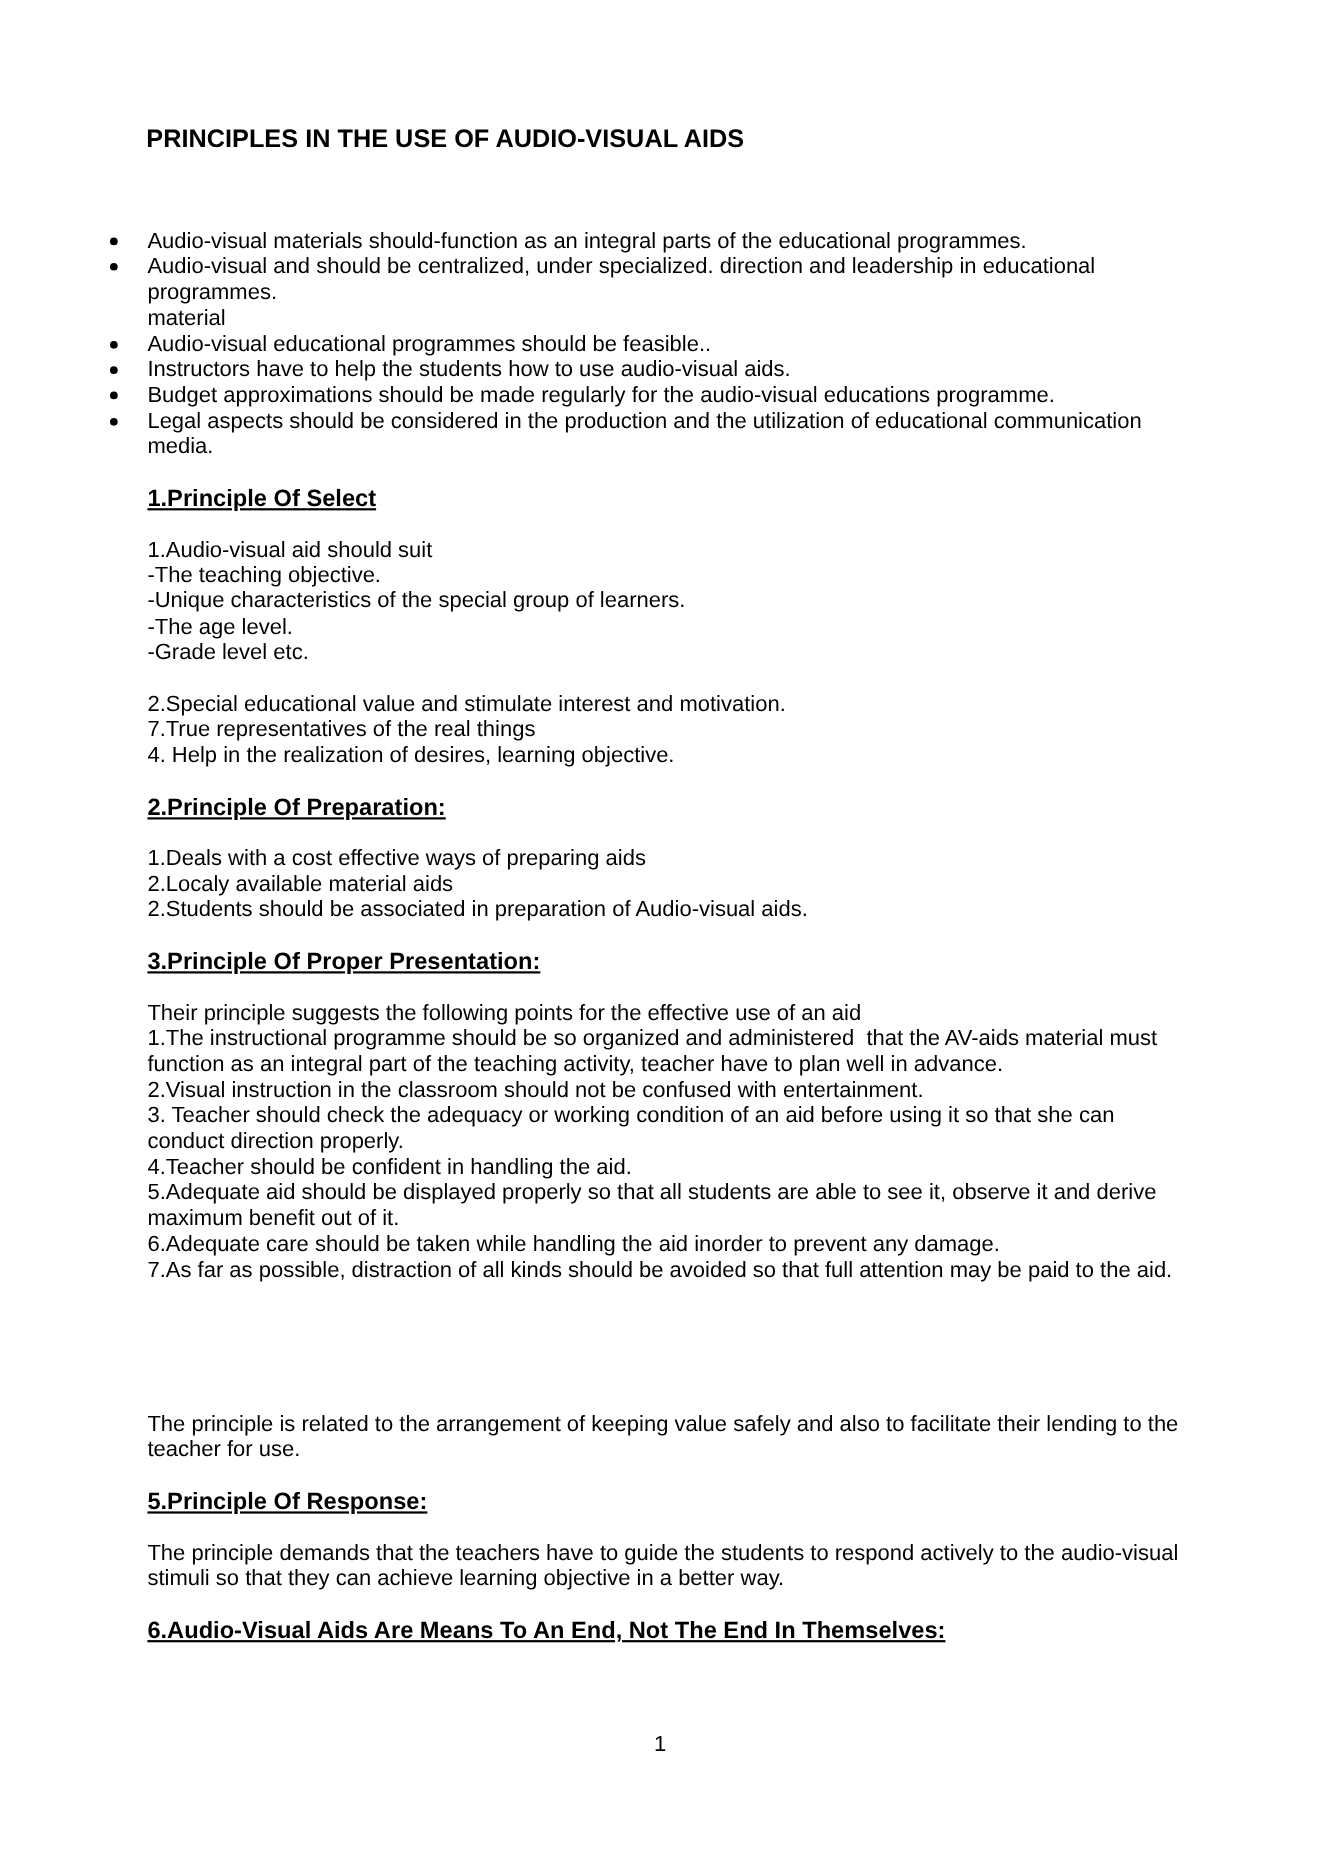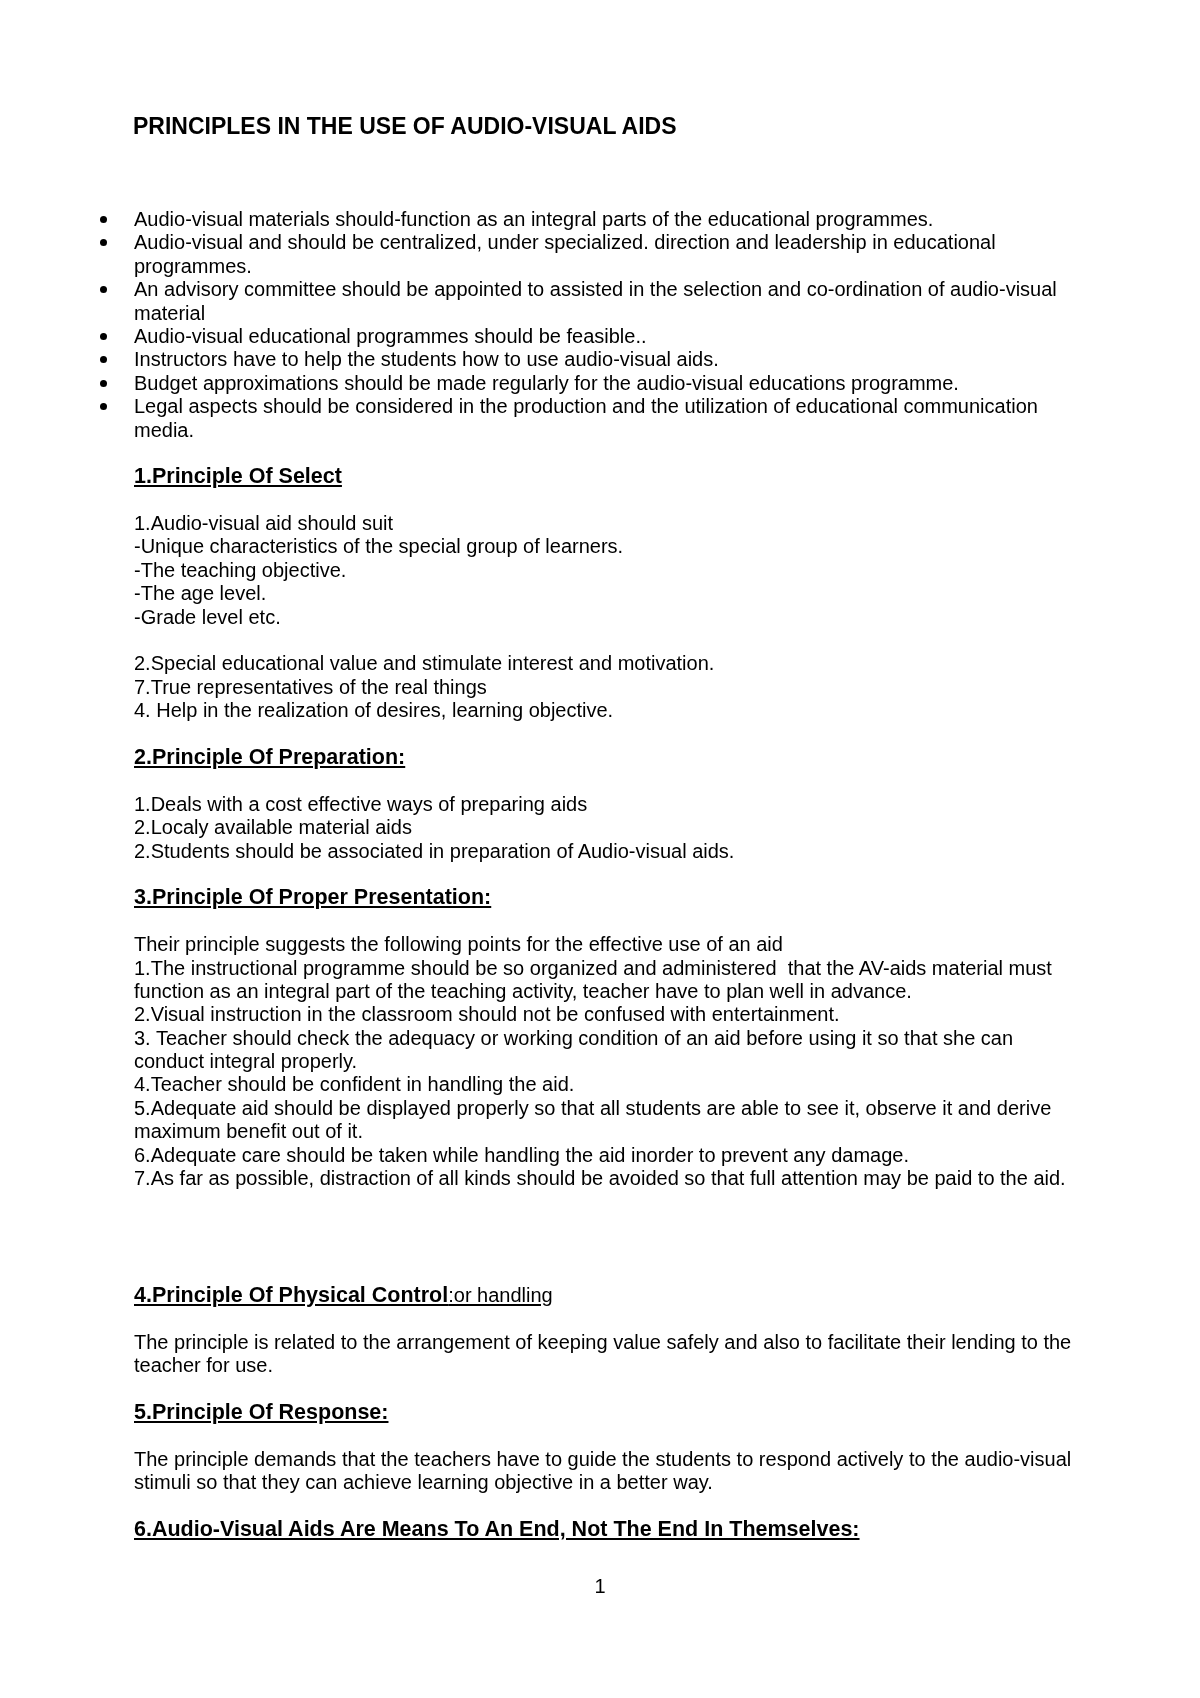--- a/index.html
+++ b/index.html
@@ -31,35 +31,34 @@
 
 <div class="page">
 
   <div class="title">PRINCIPLES IN THE USE OF AUDIO-VISUAL AIDS</div>
 
   <div class="stream">
 
     <div class="ln bl">Audio-visual materials should-function as an integral parts of the educational programmes.</div>
     <div class="ln bl">Audio-visual and should be centralized, under specialized. direction and leadership in educational</div>
     <div class="ln">programmes.</div>
-    <div class="ln bl">An advisory committee should be appointed to assisted in the selection and co-ordination of audio-visual</div>
     <div class="ln">material</div>
     <div class="ln bl">Audio-visual educational programmes should be feasible..</div>
     <div class="ln bl">Instructors have to help the students how to use audio-visual aids.</div>
     <div class="ln bl">Budget approximations should be made regularly for the audio-visual educations programme.</div>
     <div class="ln bl">Legal aspects should be considered in the production and the utilization of educational communication</div>
     <div class="ln">media.</div>
 
     <div class="ln blank"></div>
 
     <div class="ln h">1.Principle Of Select</div>
     <div class="ln blank"></div>
     <div class="ln">1.Audio-visual aid should suit</div>
+    <div class="ln">-The teaching objective.</div>
     <div class="ln">-Unique characteristics of the special group of learners.</div>
-    <div class="ln">-The teaching objective.</div>
     <div class="ln">-The age level.</div>
     <div class="ln">-Grade level etc.</div>
     <div class="ln blank"></div>
     <div class="ln">2.Special educational value and stimulate interest and motivation.</div>
     <div class="ln">7.True representatives of the real things</div>
     <div class="ln">4. Help in the realization of desires, learning objective.</div>
 
     <div class="ln blank"></div>
 
     <div class="ln h">2.Principle Of Preparation:</div>
@@ -70,33 +69,32 @@
 
     <div class="ln blank"></div>
 
     <div class="ln h">3.Principle Of Proper Presentation:</div>
     <div class="ln blank"></div>
     <div class="ln">Their principle suggests the following points for the effective use of an aid</div>
     <div class="ln">1.The instructional programme should be so organized and administered  that the AV-aids material must</div>
     <div class="ln">function as an integral part of the teaching activity, teacher have to plan well in advance.</div>
     <div class="ln">2.Visual instruction in the classroom should not be confused with entertainment.</div>
     <div class="ln">3. Teacher should check the adequacy or working condition of an aid before using it so that she can</div>
-    <div class="ln">conduct integral properly.</div>
+    <div class="ln">conduct direction properly.</div>
     <div class="ln">4.Teacher should be confident in handling the aid.</div>
     <div class="ln">5.Adequate aid should be displayed properly so that all students are able to see it, observe it and derive</div>
     <div class="ln">maximum benefit out of it.</div>
     <div class="ln">6.Adequate care should be taken while handling the aid inorder to prevent any damage.</div>
     <div class="ln">7.As far as possible, distraction of all kinds should be avoided so that full attention may be paid to the aid.</div>
 
     <div class="ln blank"></div>
     <div class="ln blank"></div>
     <div class="ln blank"></div>
     <div class="ln blank"></div>
 
-    <div class="ln h"><span>4.Principle Of Physical Control</span><span class="hsfx">:or handling</span></div>
     <div class="ln blank"></div>
     <div class="ln">The principle is related to the arrangement of keeping value safely and also to facilitate their lending to the</div>
     <div class="ln">teacher for use.</div>
 
     <div class="ln blank"></div>
 
     <div class="ln h">5.Principle Of Response:</div>
     <div class="ln blank"></div>
     <div class="ln">The principle demands that the teachers have to guide the students to respond actively to the audio-visual</div>
     <div class="ln">stimuli so that they can achieve learning objective in a better way.</div>

